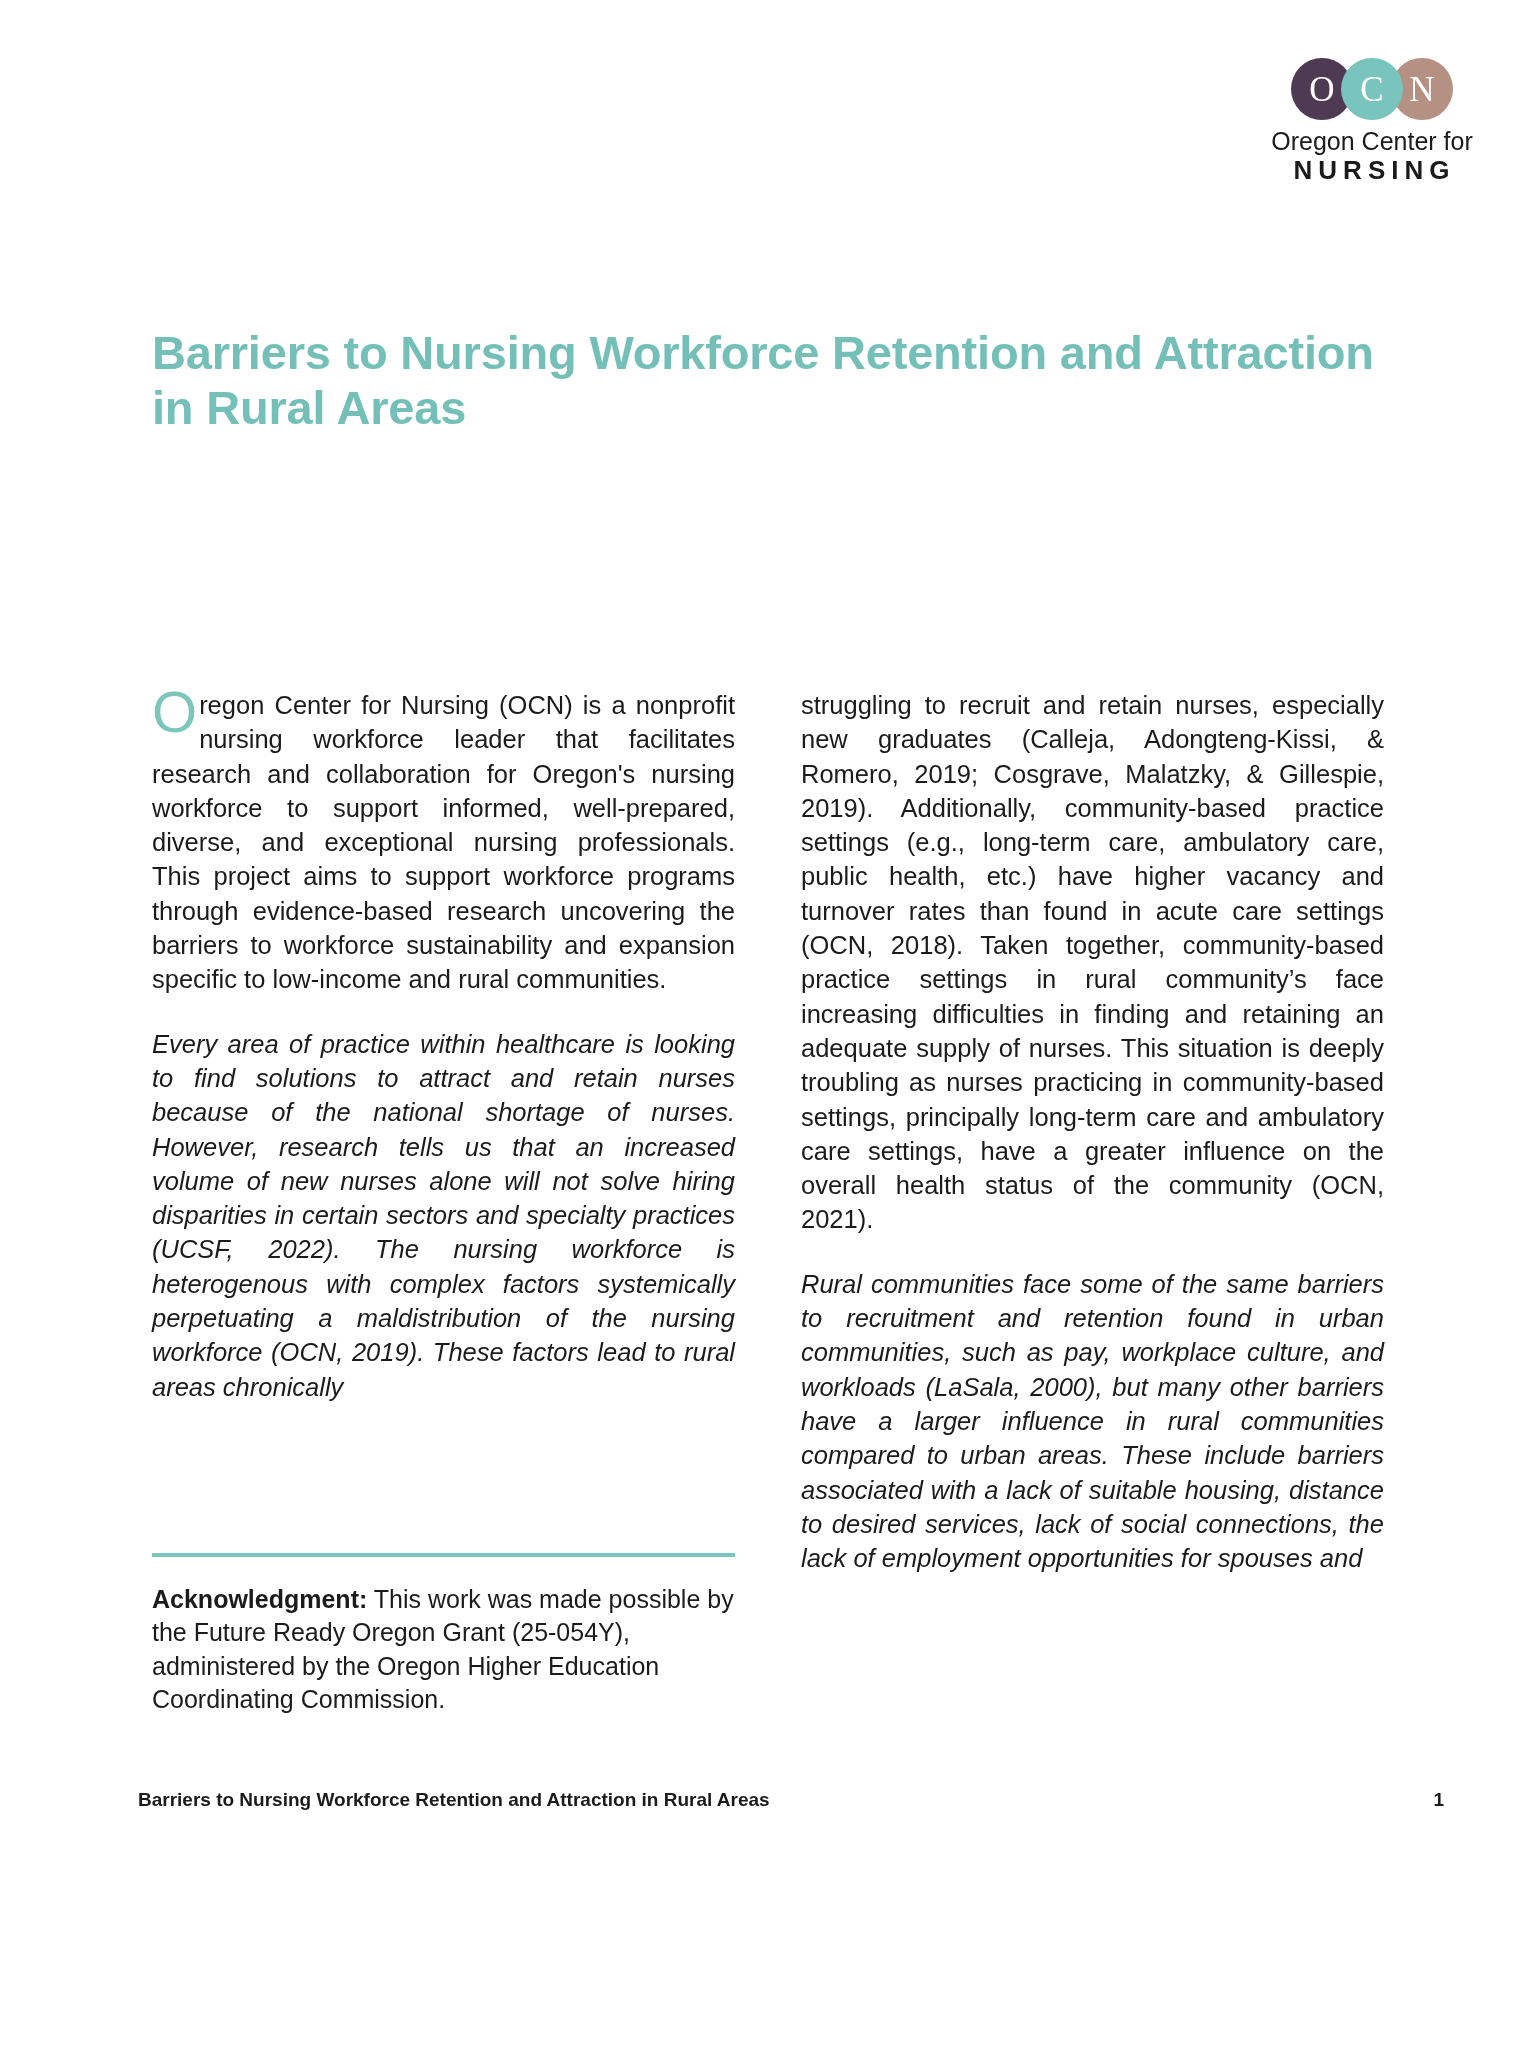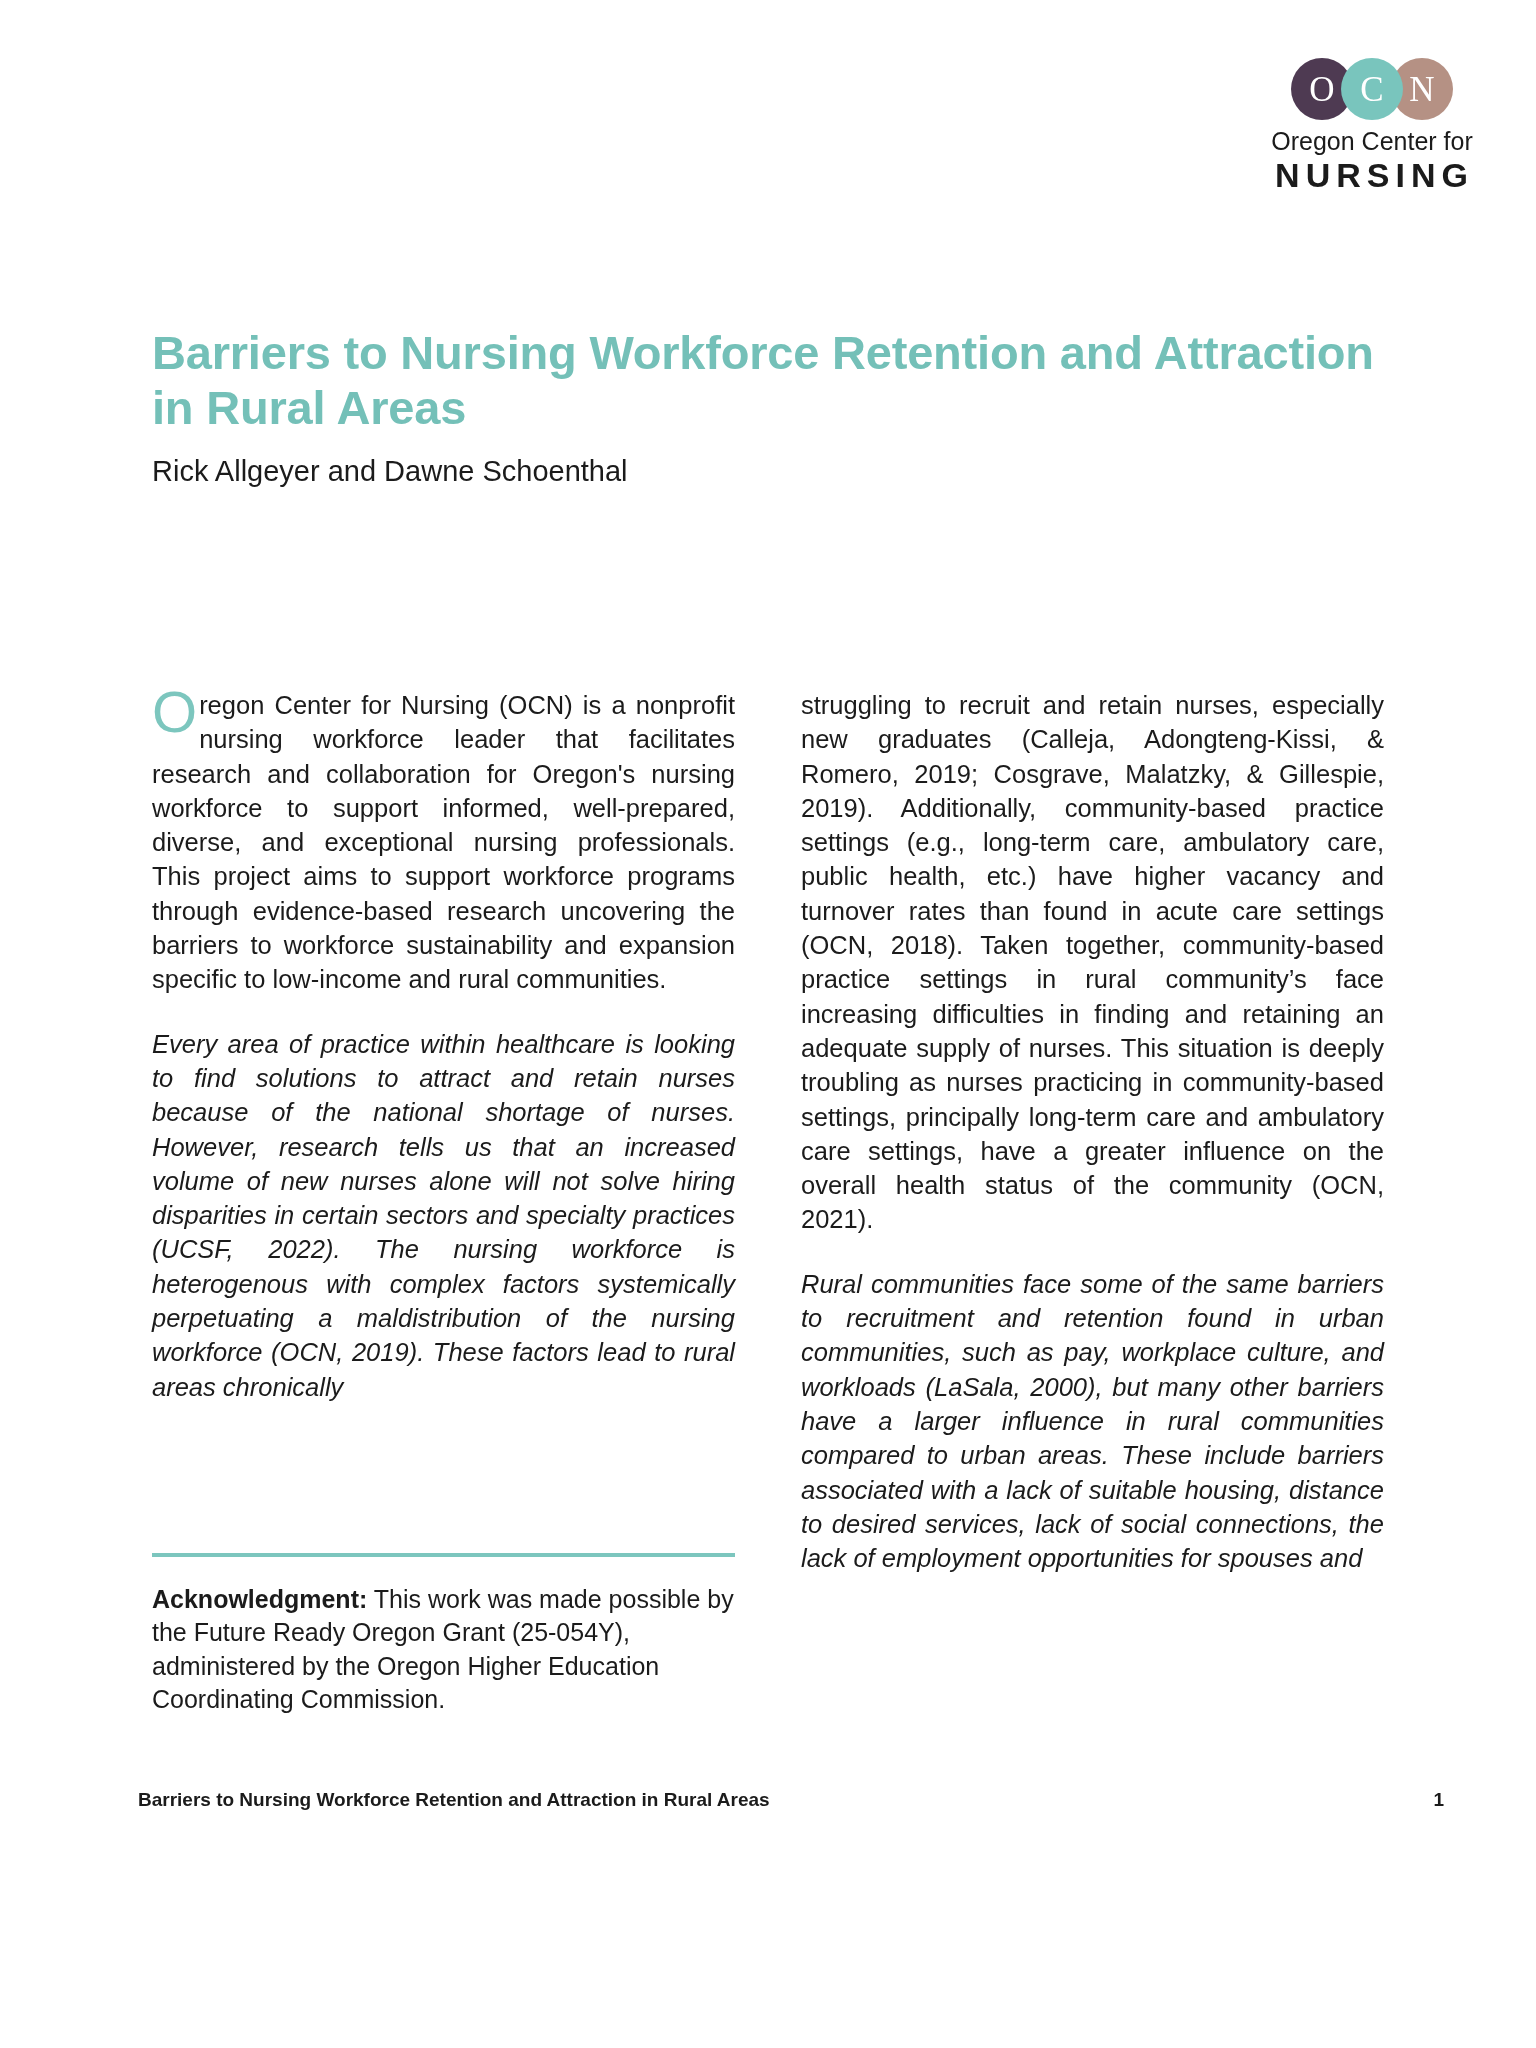--- a/index.html
+++ b/index.html
@@ -79,21 +79,21 @@
   .brand-circle.c { background: #79c5bd; margin-right: -12px; z-index: 2; }
   .brand-circle.n { background: #b59184; z-index: 1; }
 
   .brand-line1 {
     margin-top: 8px;
     font-size: 25px;
     color: #1b1b1b;
     line-height: 1.1;
   }
   .brand-line2 {
-    font-size: 34px;
+    font-size: 26px;
     font-weight: bold;
     letter-spacing: 6px;
     color: #1b1b1b;
     line-height: 1.15;
     margin-left: 5px;
   }
 
   
   .titleblock {
     position: absolute;
@@ -205,21 +205,20 @@
         <div class="brand-circle n">N</div>
       </div>
       <div class="brand-line1">Oregon Center for</div>
       <div class="brand-line2">NURSING</div>
     </div>
 
   </div>
 
   <div class="titleblock">
     <h1 class="doc-title">Barriers to Nursing Workforce Retention and Attraction in Rural Areas</h1>
-    <div class="doc-authors">Rick Allgeyer and Dawne Schoenthal</div>
   </div>
 
   <div class="columns">
 
     <div class="col">
       <p><span class="dropcap">O</span><span>regon Center for Nursing (OCN) is a nonprofit nursing workforce leader that facilitates research and collaboration for Oregon's nursing workforce to support informed, well-prepared, diverse, and exceptional nursing professionals. This project aims to support workforce programs through evidence-based research uncovering the barriers to workforce sustainability and expansion specific to low-income and rural communities.</span></p>
       <p>Every area of practice within healthcare is looking to find solutions to attract and retain nurses because of the national shortage of nurses. However, research tells us that an increased volume of new nurses alone will not solve hiring disparities in certain sectors and specialty practices (UCSF, 2022). The nursing workforce is heterogenous with complex factors systemically perpetuating a maldistribution of the nursing workforce (OCN, 2019). These factors lead to rural areas chronically</p>
     </div>
 
     <div class="col">

